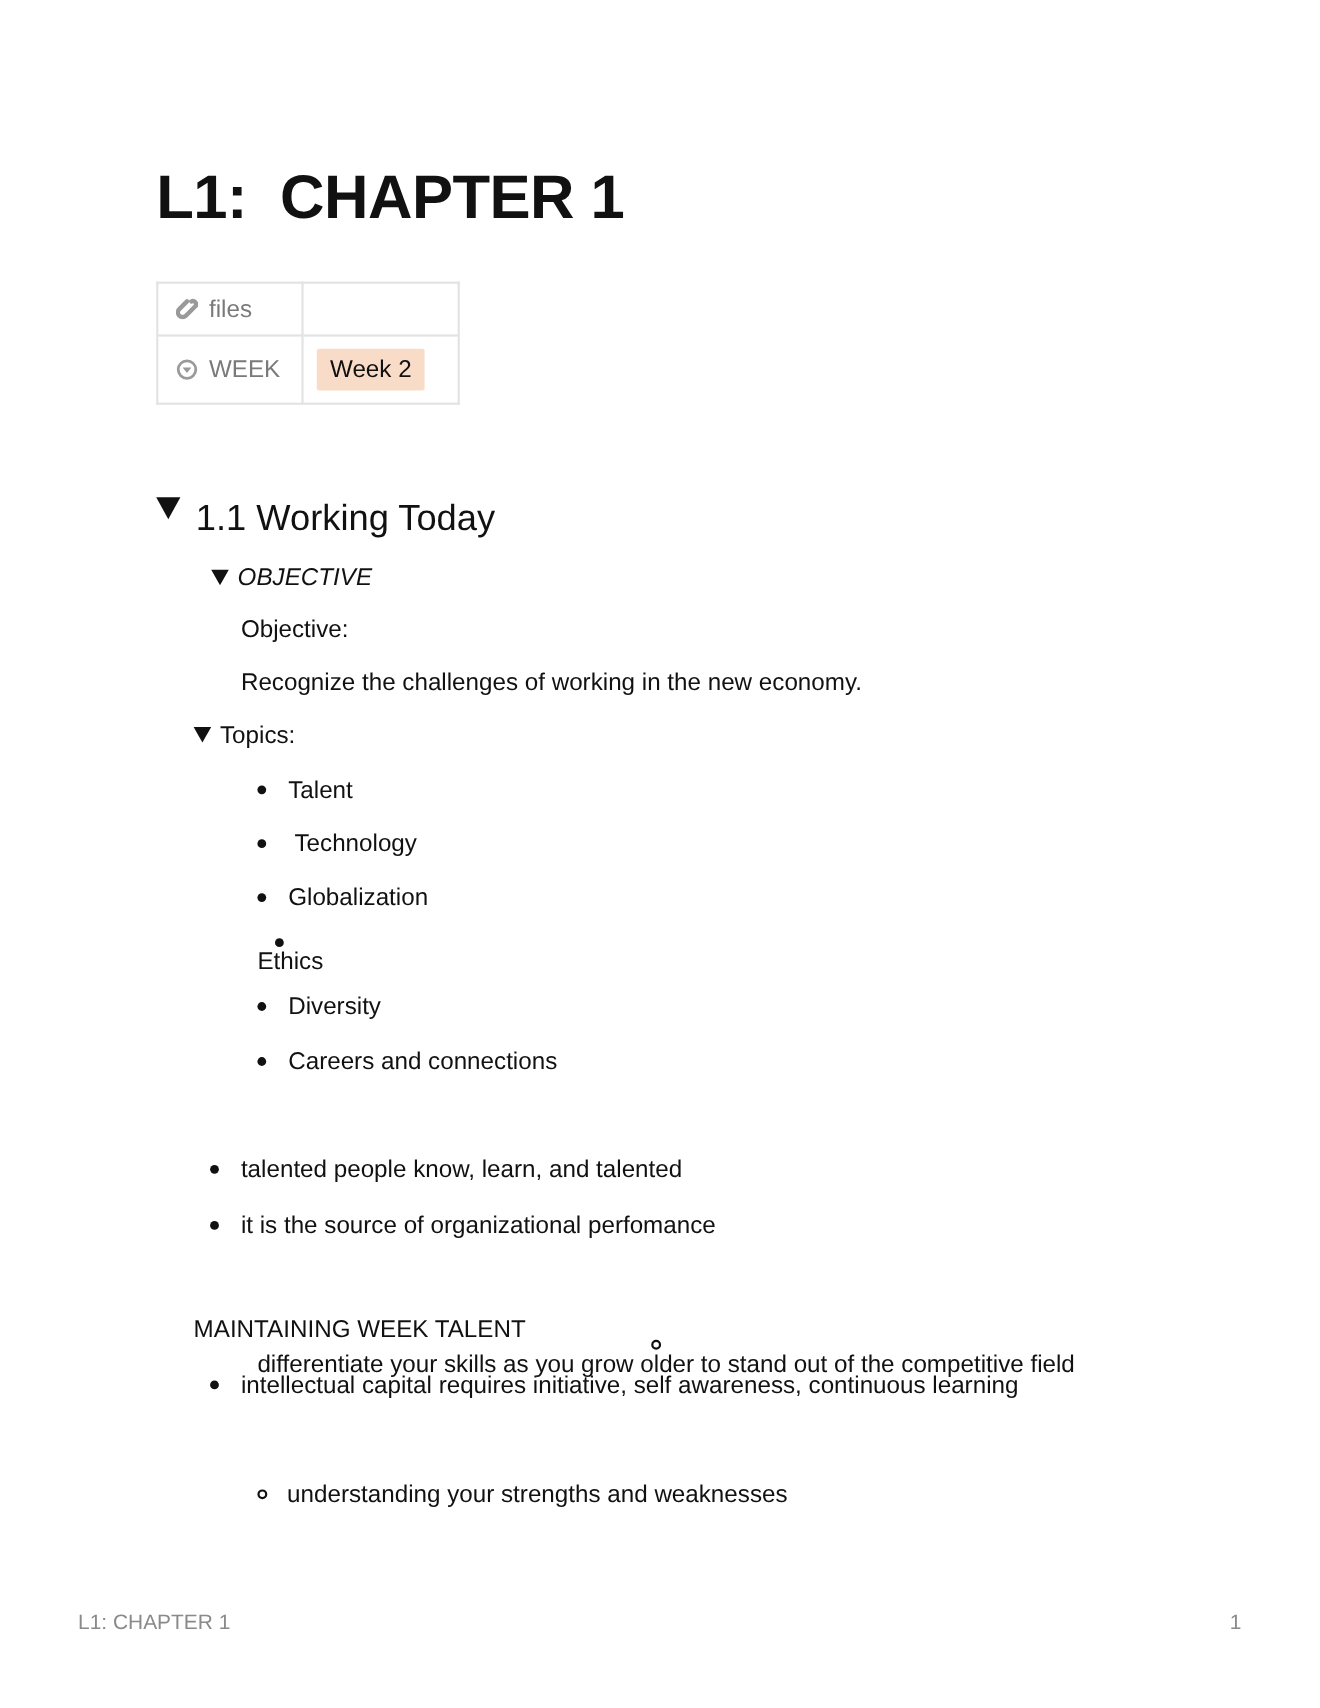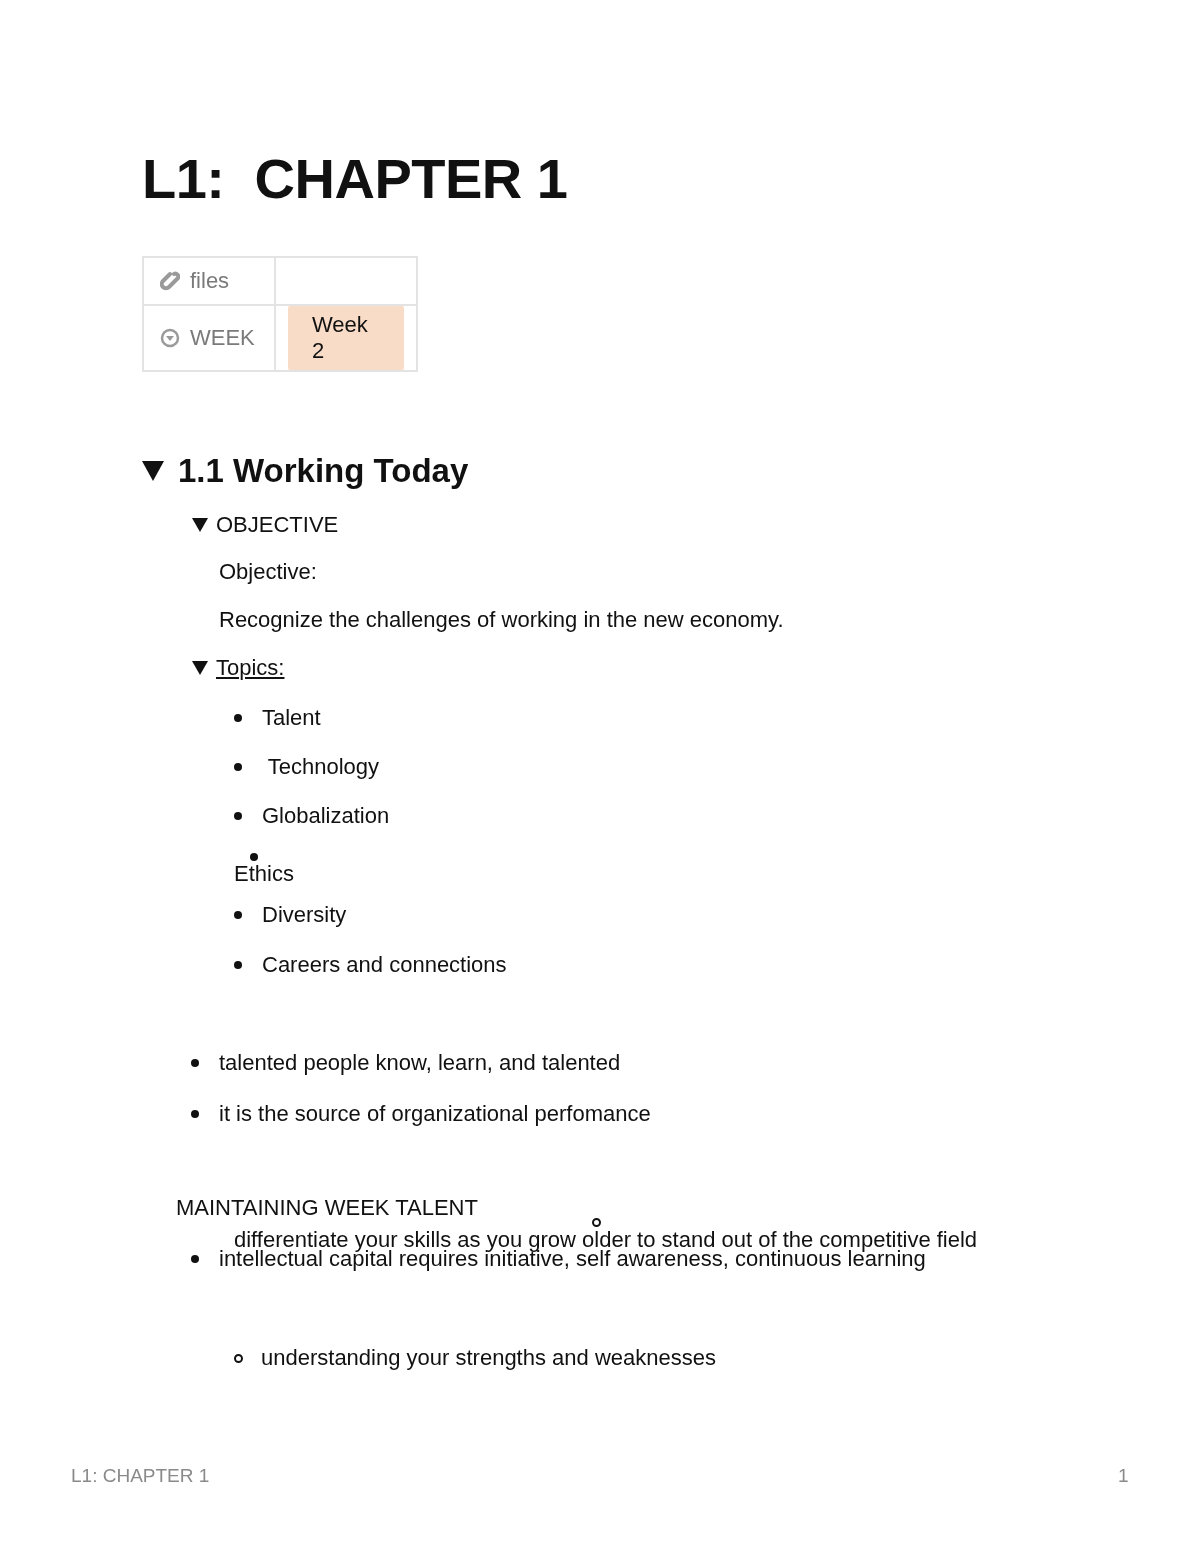--- a/index.html
+++ b/index.html
@@ -19,25 +19,25 @@
     .props td {
       border: 2px solid #e3e3e3; height: 46px; padding: 0 12px;
       font-size: 22px; color: #7a7a7a; vertical-align: middle;
     }
     .props tr:nth-child(2) td { height: 60px; }
     .props td.name { width: 102px; padding-left: 16px; }
     .props td.val { width: 116px; }
     .prop-icon { display: inline-block; width: 20px; height: 20px; vertical-align: -3px; margin-right: 10px; }
     .tag {
       display: inline-block; background: #f9dcc8; color: #111;
-      padding: 6px 24px; font-size: 22px; border-radius: 2px;
+      padding: 6px 12px; font-size: 22px; border-radius: 2px;
     }
     .h2 {
       position: absolute; left: 142px; top: 452px; margin: 0;
-      font-size: 33px; font-weight: bold; display: flex; align-items: center;
+      font-size: 33px; font-weight: normal; display: flex; 
     }
     .tri-lg { display: inline-block; width: 0; height: 0; border-left: 11px solid transparent; border-right: 11px solid transparent; border-top: 20px solid #111; margin-right: 14px; }
     .tri-sm { display: inline-block; width: 0; height: 0; border-left: 8px solid transparent; border-right: 8px solid transparent; border-top: 14px solid #111; margin-right: 8px; }
     .line { position: absolute; font-size: 22px; white-space: pre; display: flex; align-items: center; }
     .bullet { display: inline-block; width: 8px; height: 8px; border-radius: 50%; background: #111; margin-right: 20px; }
     .circle { display: inline-block; width: 5px; height: 5px; border-radius: 50%; border: 2.5px solid #111; margin-right: 18px; }
     .footer { position: absolute; top: 1465px; font-size: 19px; color: #8a8a8a; }
   </style>
 </head>
 <body>
@@ -66,28 +66,28 @@
     </td>
   </tr>
 </tbody>
   </table>
 
 <h2 class="h2">
   <span class="tri-lg"></span>
   <span>1.1 Working Today</span>
 </h2>
 
-<div class="line" style="left:192px; top:512px;">
+<div class="line" style="left:192px; top:512px;font-style:italic;">
   <span class="tri-sm"></span>
   <span>OBJECTIVE</span>
 </div>
 <div class="line" style="left:219px; top:559px;">Objective:</div>
 <div class="line" style="left:219px; top:607px;">Recognize the challenges of working in the new economy.</div>
 
-<div class="line" style="left:192px; top:655px;text-decoration:underline;">
+<div class="line" style="left:176px; top:655px;">
   <span class="tri-sm"></span>
   <span>Topics:</span>
 </div>
 
 <div class="line" style="left:234px; top:705px;justify-content:center;"><span class="bullet"></span><span>Talent</span></div>
 <div class="line" style="left:234px; top:754px;"><span class="bullet"></span><span> Technology</span></div>
 <div class="line" style="left:234px; top:803px;"><span class="bullet"></span><span>Globalization</span></div>
 <div class="line" style="left:234px; top:853px;flex-direction:column;"><span class="bullet"></span><span>Ethics</span></div>
 <div class="line" style="left:234px; top:902px;"><span class="bullet"></span><span>Diversity</span></div>
 <div class="line" style="left:234px; top:952px;"><span class="bullet"></span><span>Careers and connections</span></div>

